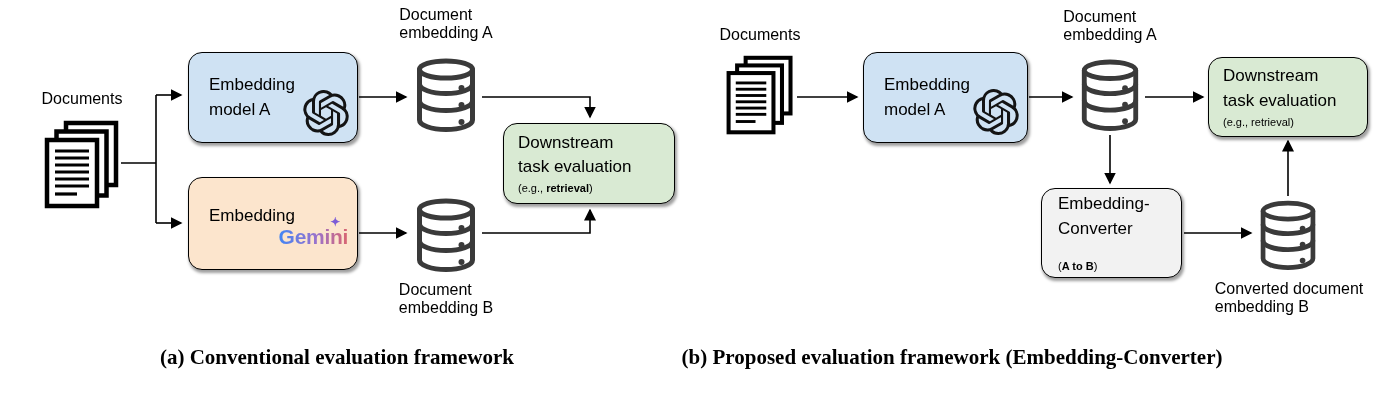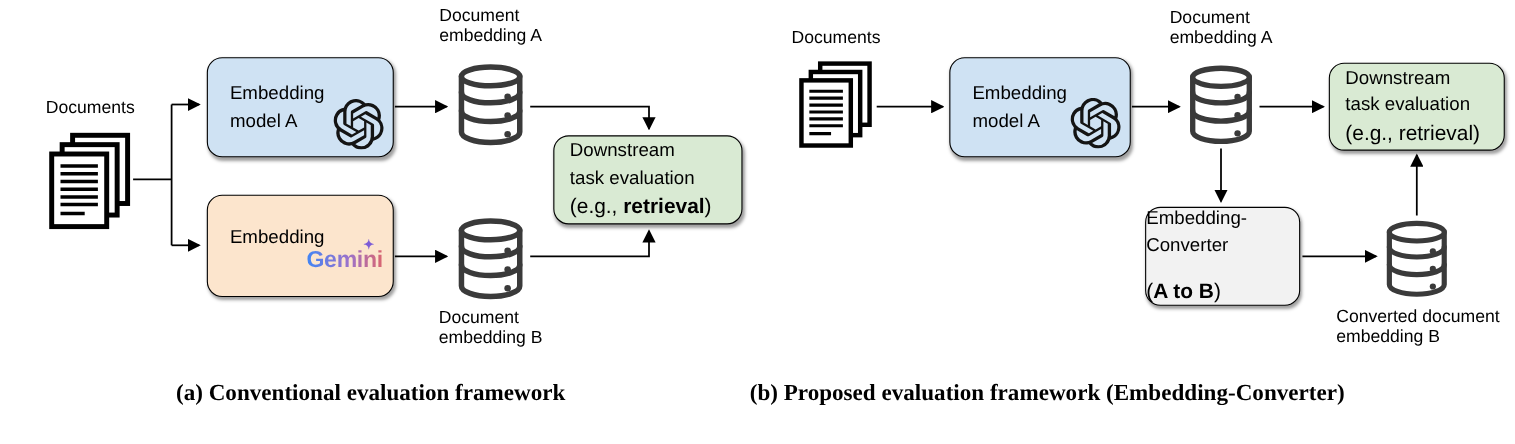--- a/index.html
+++ b/index.html
@@ -7,21 +7,21 @@
     position:relative;width:1377px;height:404px;background:#ffffff;
     font-family:"Liberation Sans",sans-serif;color:#000;overflow:hidden;
   }
   .node{
     position:absolute;box-sizing:border-box;
     border:1.6px solid #000;border-radius:14px;
     box-shadow:1.5px 2.5px 3px rgba(0,0,0,0.38);
     display:flex;flex-direction:column;justify-content:center;
   }
   .node-title{font-size:17px;line-height:1.43;white-space:nowrap;}
-  .node-sub{font-size:19px;line-height:1.35;margin-top:2px;white-space:nowrap;}
+  .node-sub{font-size:11px;line-height:1.35;margin-top:2px;white-space:nowrap;}
   .lbl{
     position:absolute;font-size:16px;line-height:1.15;text-align:left;
     transform:translateX(-50%);white-space:nowrap;
   }
   .cap{
     position:absolute;font-family:"Liberation Serif",serif;font-size:21px;
     transform:translateX(-50%);white-space:nowrap;text-align:center;font-weight:bold;
   }
   .icon{position:absolute;}
   .logo-corner{position:absolute;}
@@ -212,21 +212,21 @@
   </div>
 
   <div class="node" style="left: 1208px; top: 57px; width: 160px; height: 80px; padding-left: 14px; background-color: rgb(217, 234, 211);">
     <div class="node-title">
       <div>Downstream</div>
       <div>task evaluation</div>
     </div>
     <div class="node-sub">(e.g., retrieval)</div>
   </div>
 
-  <div class="node" style="left: 1041px; top: 188px; width: 141px; height: 90px; background-color: rgb(242, 242, 242); gap: 16px;">
+  <div class="node" style="left: 1041px; top: 188px; width: 141px; height: 90px; padding-left: 16px; background-color: rgb(242, 242, 242); gap: 16px;">
     <div class="node-title">
       <div>Embedding-</div>
       <div>Converter</div>
     </div>
     <div class="node-sub"><span>(</span><b>A to B</b><span>)</span></div>
   </div>
 
   <svg class="icon" style="left:1256px;top:198px" width="64" height="76" viewBox="0 0 68 76">
     <g stroke="#3a3a3a" stroke-width="5" fill="none" stroke-linecap="round">
       <path d="M7.5 11.5 L7.5 62 C7.5 67.3 19.4 71.5 34 71.5 C48.6 71.5 60.5 67.3 60.5 62 L60.5 11.5" fill="#fff"></path>

